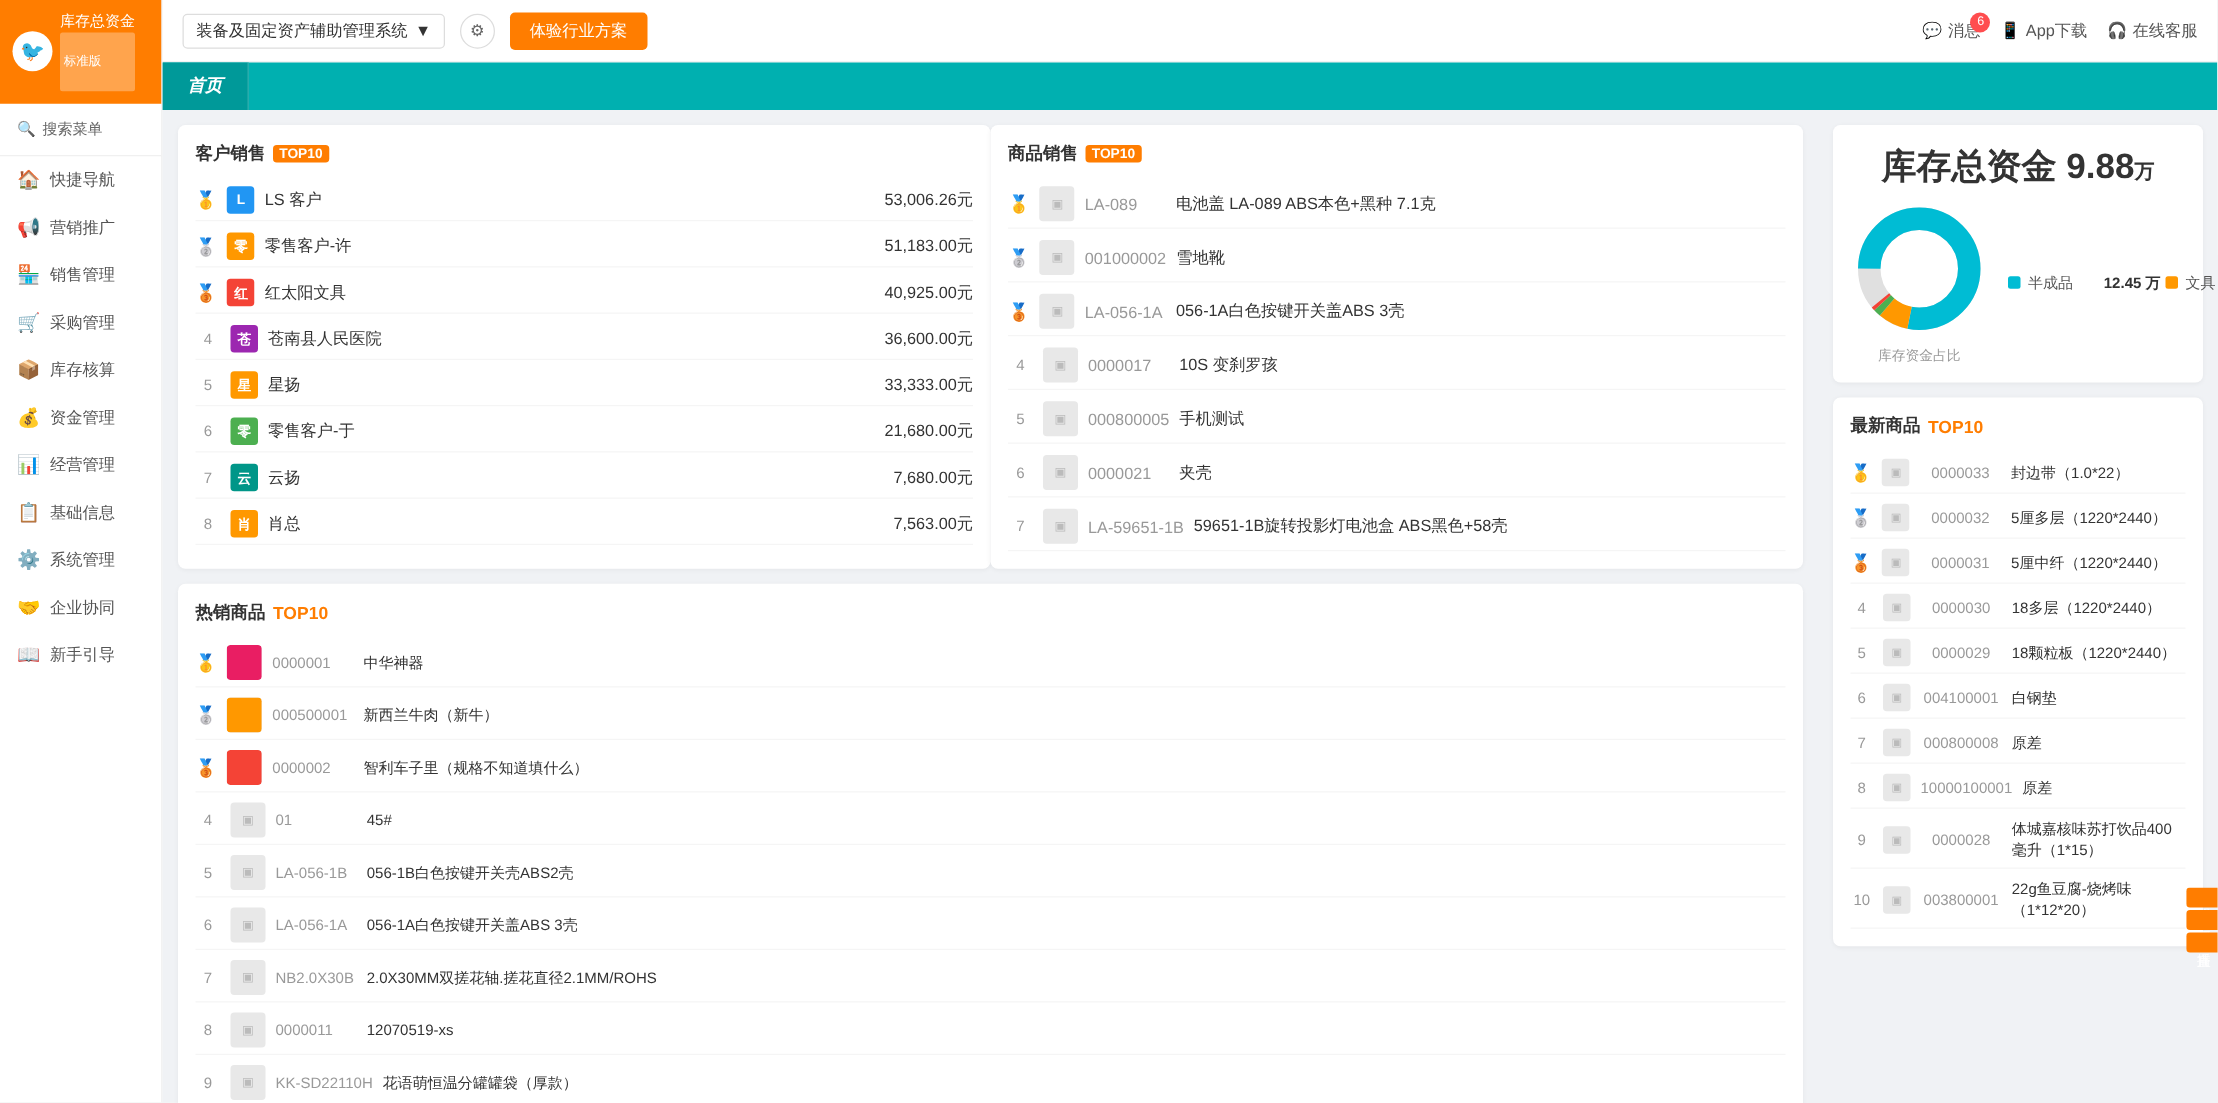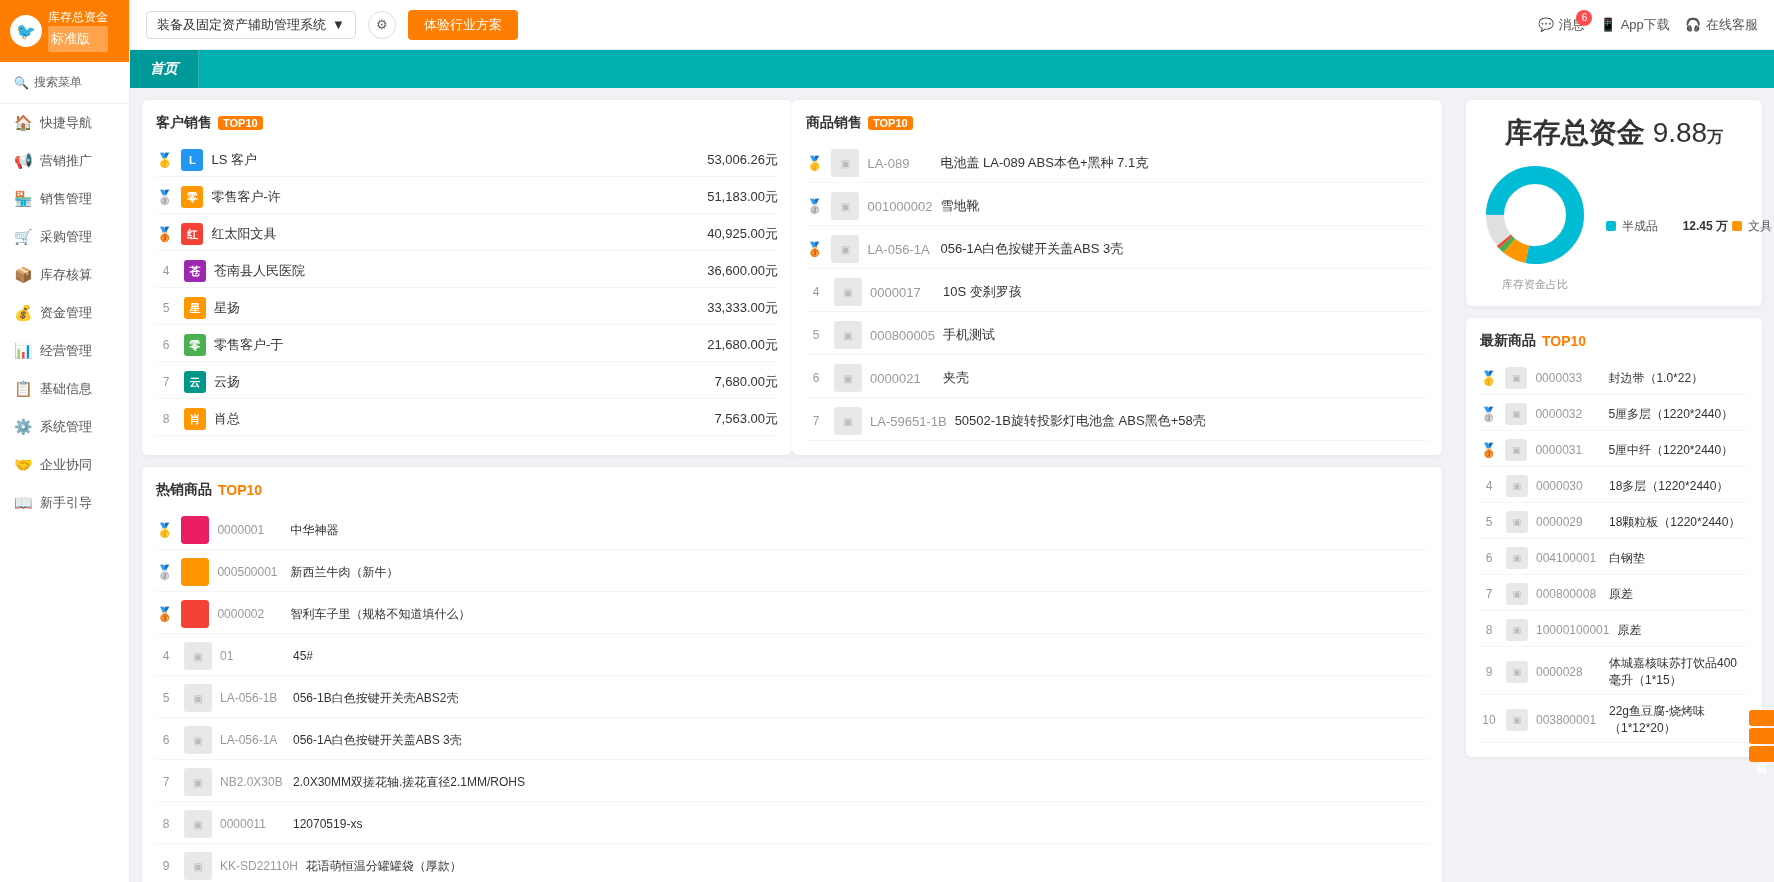--- a/index.html
+++ b/index.html
@@ -24,21 +24,21 @@
       min-height: 50px;
     }
     .sidebar-logo-icon {
       width: 32px; height: 32px;
       background: #fff;
       border-radius: 50%;
       display: flex; align-items: center; justify-content: center;
       font-size: 16px; color: #ff7d00; font-weight: bold;
     }
     .sidebar-logo-text { color: #fff; font-size: 12px; line-height: 1.3; }
-    .sidebar-logo-badge { font-size: 13px; background: rgba(255,255,255,0.3); border-radius: 2px; padding: 5px 3px; }
+    .sidebar-logo-badge { font-size: 10px; background: rgba(255,255,255,0.3); border-radius: 2px; padding: 17px 3px; }
     .sidebar-search {
       padding: 8px;
       border-bottom: 1px solid #f0f0f0;
     }
     .sidebar-search-btn {
       width: 100%; background: none; border: none; cursor: pointer;
       display: flex; align-items: center; gap: 5px;
       color: #666; font-size: 12px; padding: 4px 6px;
       border-radius: 4px;
     }
@@ -174,21 +174,21 @@
       display: flex; align-items: center; gap: 8px; padding: 5px 0;
       border-bottom: 1px solid #f5f5f5; font-size: 12px;
     }
     .np-num { width: 18px; text-align: center; color: #999; font-size: 12px; flex-shrink: 0; }
     .np-medal { font-size: 14px; flex-shrink: 0; }
     .np-thumb {
       width: 22px; height: 22px; background: #e8e8e8; border-radius: 3px;
       display: flex; align-items: center; justify-content: center;
       font-size: 10px; color: #aaa; flex-shrink: 0;
     }
-    .np-code { color: #999; min-width: 65px; }
+    .np-code { color: #999; min-width: 65px; text-align: center; }
     .np-name { flex: 1; color: #333; }
 
     
     .float-buttons {
       position: fixed; right: 0; bottom: 120px;
       display: flex; flex-direction: column; gap: 2px;
     }
     .float-btn {
       background: #ff7d00; color: #fff; writing-mode: vertical-rl;
       padding: 8px 5px; font-size: 11px; cursor: pointer;
@@ -410,21 +410,21 @@
                 </div>
                 <span class="product-code">0000021</span>
                 <span class="product-name">夹壳</span>
               </div>
               <div class="rank-item">
                 <span class="rank-num">7</span>
                 <div class="product-thumb">
                   <span style="font-size:10px;color:#bbb;">▣</span>
                 </div>
                 <span class="product-code">LA-59651-1B</span>
-                <span class="product-name">50502-1B旋转投影灯电池盒 ABS黑色+58壳</span>
+                <span class="product-name">59651-1B旋转投影灯电池盒 ABS黑色+58壳</span>
               </div>
             </div>
         </div>
       </div>
 
       <div class="panel">
         <div class="panel-title">
           热销商品 <span style="color:#ff7d00;">TOP10</span>
         </div>
         <div class="hot-products-list" id="hot-products-list">
@@ -502,21 +502,21 @@
             </div>
           </div>
       </div>
     </div>
 
     <div class="content-right">
 
       <div class="inventory-panel">
         <div class="inventory-total">
           <span>库存总资金</span>&nbsp;
-          <span style="font-size:28px; font-weight:normal;">9.88</span><span class="unit">万</span>
+          <span style="font-size:28px; font-weight:bold;">9.88</span><span class="unit">万</span>
         </div>
         <div class="donut-container">
           <div>
             <svg class="donut-svg" width="110" height="110" viewBox="0 0 110 110">
 
               <circle cx="55" cy="55" r="40" fill="none" stroke="#e0e0e0" stroke-width="18"></circle>
 
               <circle cx="55" cy="55" r="40" fill="none" stroke="#00bcd4" stroke-width="18" stroke-dasharray="196.1 55.0" stroke-dashoffset="62.8" transform="rotate(-90 55 55)"></circle>
 
               <circle cx="55" cy="55" r="40" fill="none" stroke="#ff9800" stroke-width="18" stroke-dasharray="20.1 231.0" stroke-dashoffset="-133.3" transform="rotate(-90 55 55)"></circle>

